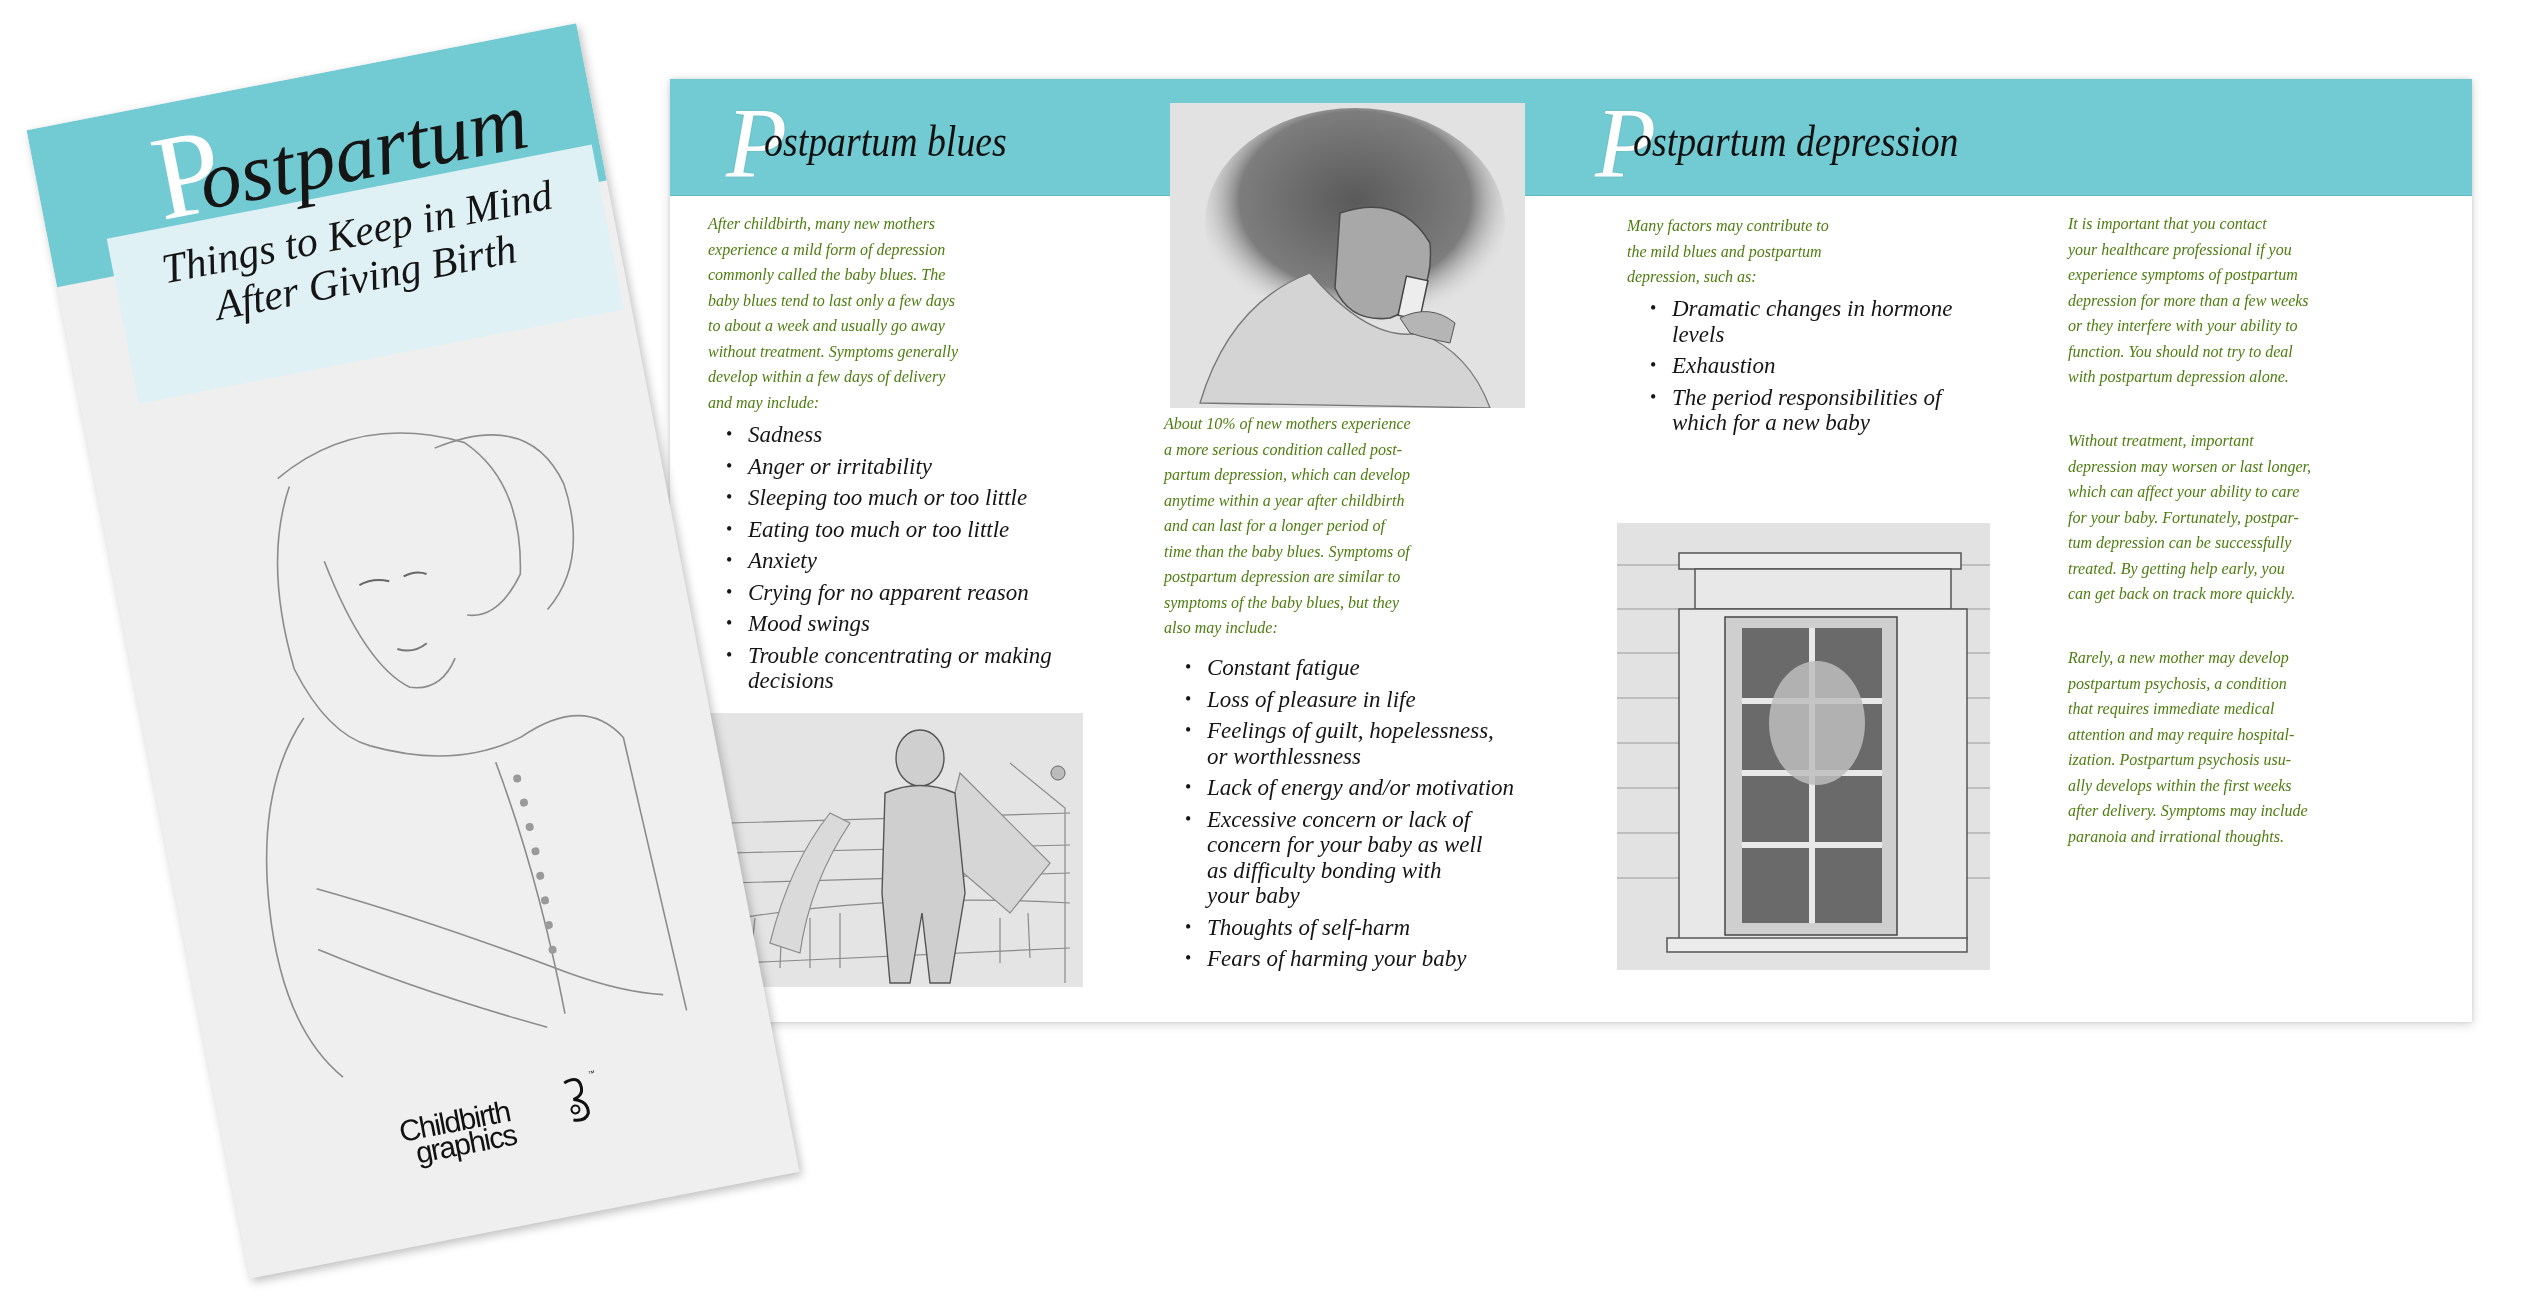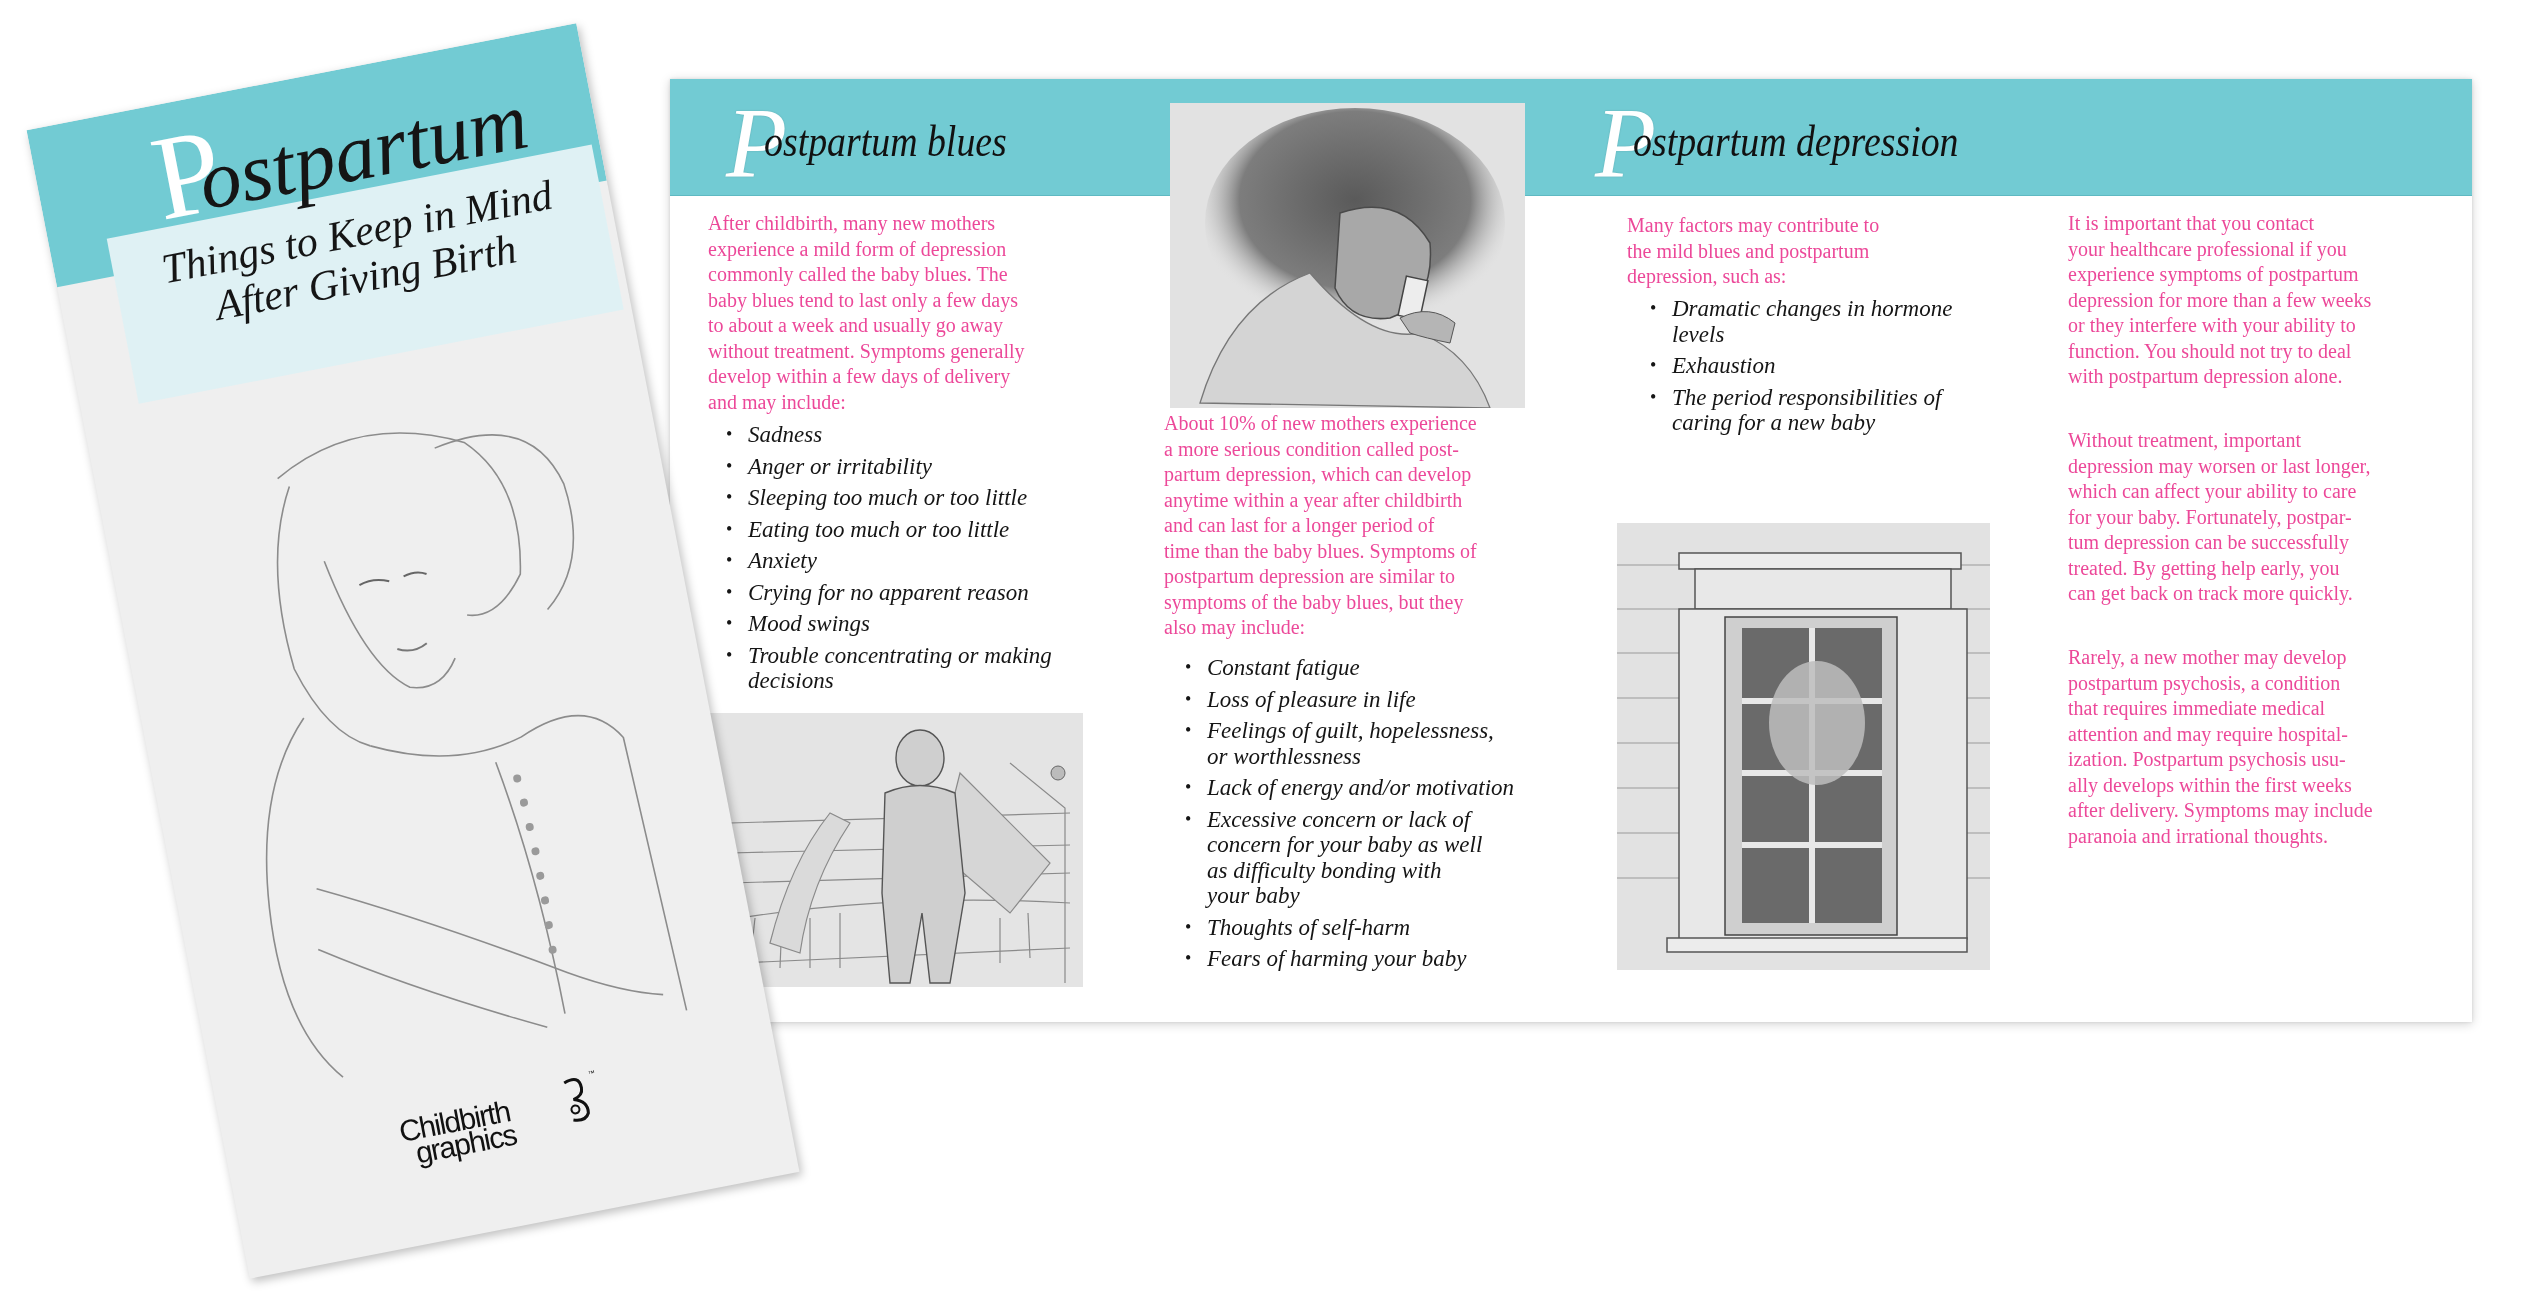--- a/index.html
+++ b/index.html
@@ -27,22 +27,22 @@
     font-size: 100px; line-height: 100px; color: #ffffff;
     text-shadow: 0 0 2px rgba(0,0,0,0.15);
   }
   .panel-title .rest {
     position: absolute; left: 38px; top: 38px;
     font-size: 44px; line-height: 50px;
     display: inline-block; transform: scaleX(0.86); transform-origin: left center;
   }
 
   .txt {
-    position: absolute; font-size: 20px; line-height: 25.5px;
-    white-space: nowrap; color: #ec4899;
+    position: absolute; font-style: italic; font-size: 16px; line-height: 25.5px;
+    white-space: nowrap; color: #4d7c0f;
   }
   .txt .ln { display: block; }
   .blist { position: absolute; list-style: none; font-style: italic; font-size: 23px; white-space: nowrap; color:#151515; }
   .blist li { position: relative; padding-left: 22px; line-height: 25.5px; }
   .blist li::before {
     content: "\2022"; position: absolute; left: 0; top: 0; font-style: normal; font-size: 18px;
   }
   .blist li .ln { display: block; }
 
   .illus {
@@ -234,21 +234,21 @@
   <ul class="blist" id="dep-list" style="left:980px; top:217px;">
       <li>
         <span class="ln">Dramatic changes in hormone</span>
         <span class="ln">levels</span>
       </li>
       <li style="margin-top: 6px;">
         <span class="ln">Exhaustion</span>
       </li>
       <li style="margin-top: 6px;">
         <span class="ln">The period responsibilities of</span>
-        <span class="ln">caring for a new baby</span>
+        <span class="ln">which for a new baby</span>
       </li>
     </ul>
 
   <div class="illus" style="left:947px; top:444px; width:373px; height:447px;">
     <svg viewBox="0 0 373 447" preserveAspectRatio="none">
       <rect width="373" height="447" fill="#e2e2e2"></rect>
       <g stroke="#9a9a9a" stroke-width="1">
         <path d="M0 42 L373 42"></path>
           <path d="M0 86 L373 86"></path>
           <path d="M0 130 L373 130"></path>

